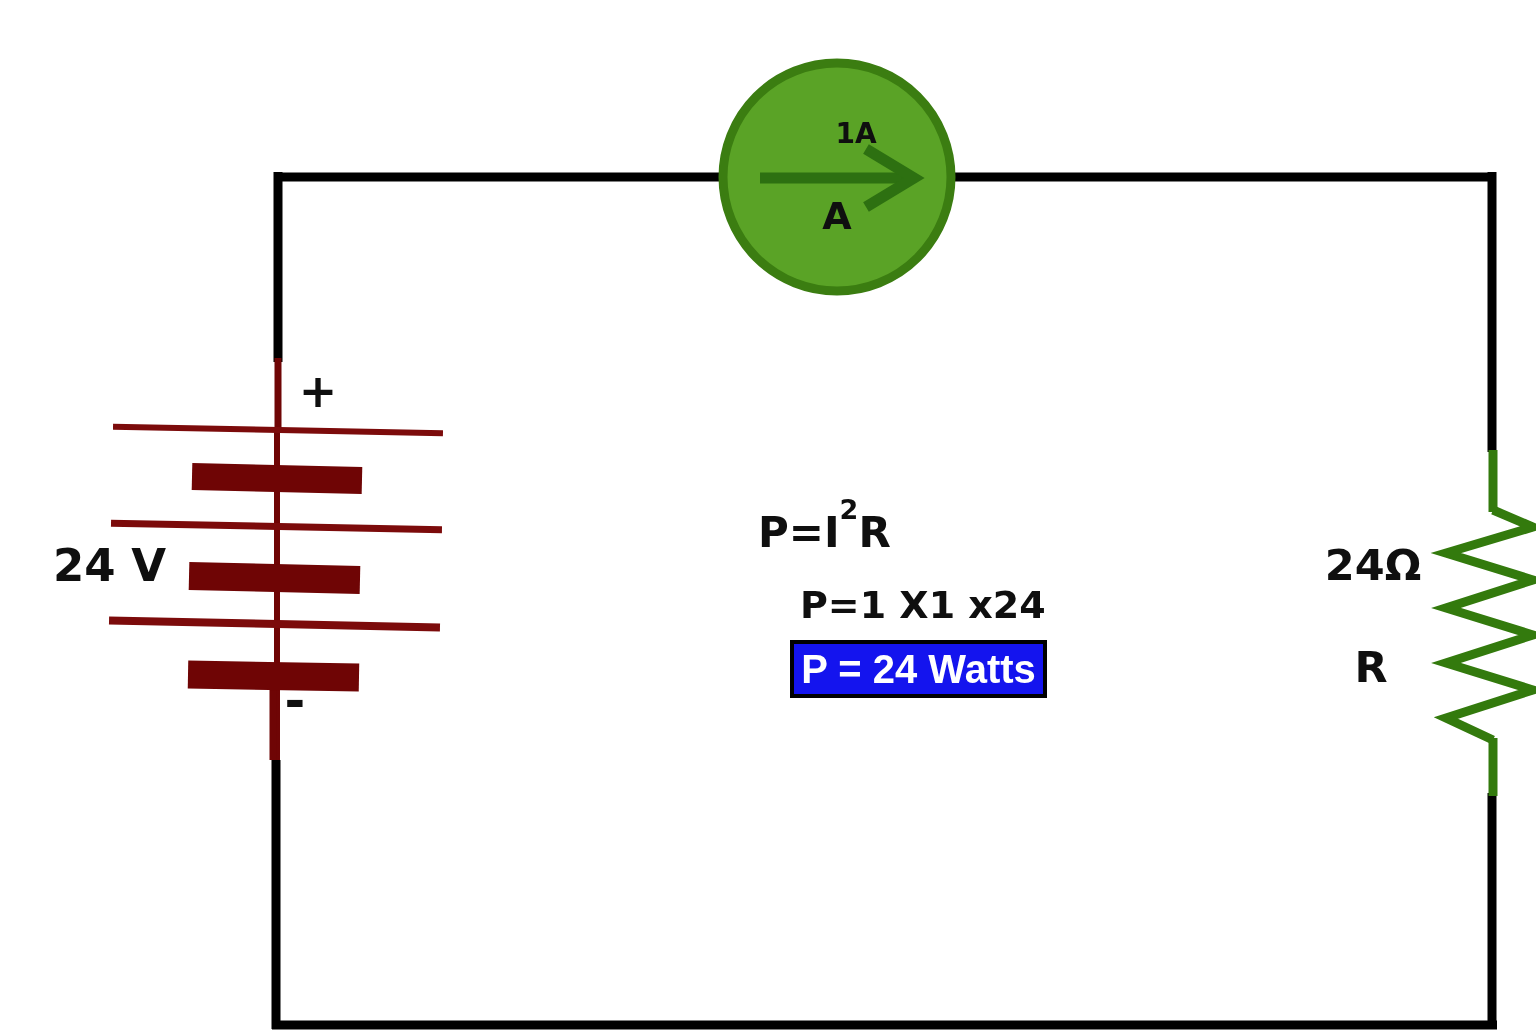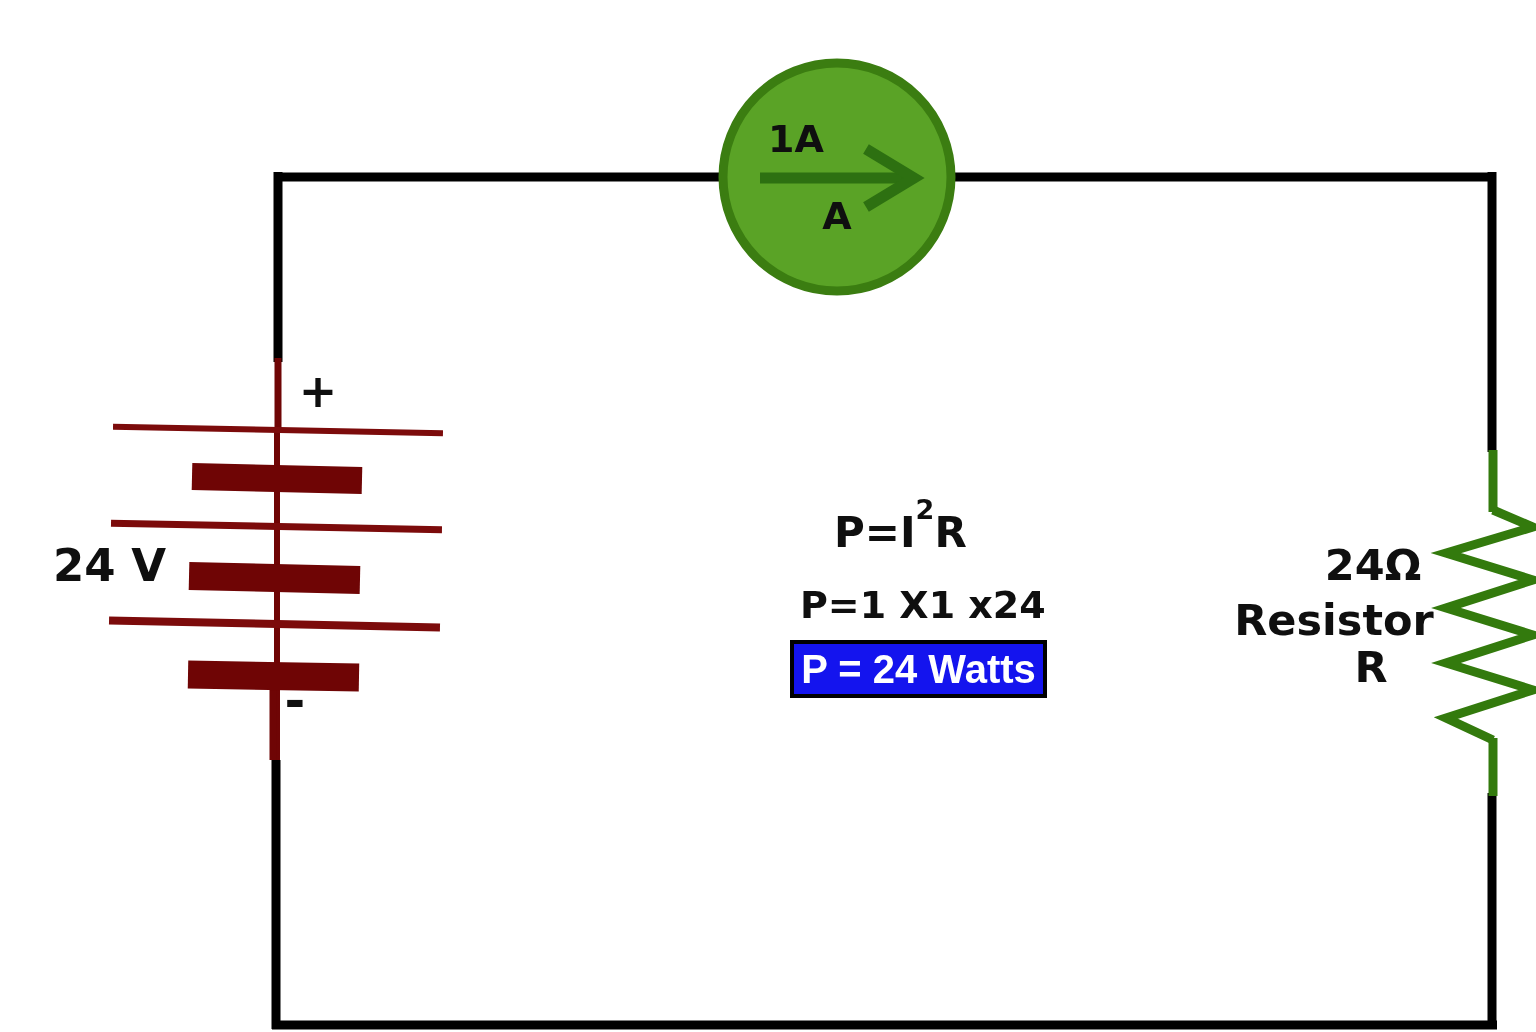--- a/index.html
+++ b/index.html
@@ -15,30 +15,30 @@
   .bat-bar{fill:var(--battery-red);}
   .res{stroke:var(--resistor-green);stroke-width:9;fill:none;stroke-linejoin:miter;}
   .ammeter-circle{fill:var(--ammeter-fill);stroke:var(--ammeter-border);stroke-width:9;}
   .arrow{stroke:var(--arrow-green);stroke-width:11;fill:none;}
   .lbl{
     position:absolute;line-height:1;font-weight:bold;color:var(--ink);
     white-space:nowrap;font-family:"DejaVu Sans",sans-serif;
   }
   .ctr{transform:translateX(-50%);}
   .ammeter-title{left:836px;top:4px;font-size:45px;}
-  .ammeter-current{left:796px;top:120px;font-size:38px;}
+  .ammeter-current{left:856px;top:120px;font-size:28px;}
   .ammeter-letter{left:837px;top:197px;font-size:38px;}
   .bat-plus{left:318px;top:368px;font-size:46px;}
   .bat-minus{left:295px;top:676px;font-size:50px;}
   .bat-voltage{left:27px;top:543px;font-size:45px;margin-left:26px;}
   .bat-name{left:291px;top:737px;font-size:42px;}
   .res-value{left:1373px;top:544px;font-size:43px;}
   .res-name{left:1334px;top:599px;font-size:43px;}
   .res-symbol{left:1371px;top:646px;font-size:43px;}
-  .formula1{left:834px;top:512px;font-size:42px;}
+  .formula1{left:758px;top:512px;font-size:42px;}
   .formula1 sup{font-size:27px;position:relative;top:-13px;line-height:0;}
   .formula2{left:800px;top:586px;font-size:38px;text-align:right;}
   .watts-box{
     position:absolute;left:790px;top:640px;width:257px;height:58px;
     background:var(--box-blue);border:4px solid #000000;box-sizing:border-box;
     display:flex;align-items:center;justify-content:center;
   }
   .watts-text{
     font-family:"Liberation Sans",sans-serif;font-weight:bold;
     font-size:40px;color:var(--box-text);line-height:1;white-space:nowrap;
@@ -84,21 +84,20 @@
   </svg>
 
   <div class="lbl ctr ammeter-current">1A</div>
   <div class="lbl ctr ammeter-letter">A</div>
 
   <div class="lbl ctr bat-plus">+</div>
   <div class="lbl ctr bat-minus">-</div>
   <div class="lbl bat-voltage">24 V</div>
 
   <div class="lbl ctr res-value">24Ω</div>
-  <div class="lbl ctr res-name">Resistor</div>
   <div class="lbl ctr res-symbol">R</div>
 
   <div class="lbl formula1"><span>P=I</span><sup>2</sup><span>R</span></div>
   <div class="lbl formula2">P=1 X1 x24</div>
 
   <div class="watts-box">
     <span class="watts-text">P = 24 Watts</span>
   </div>
 
 </div>

